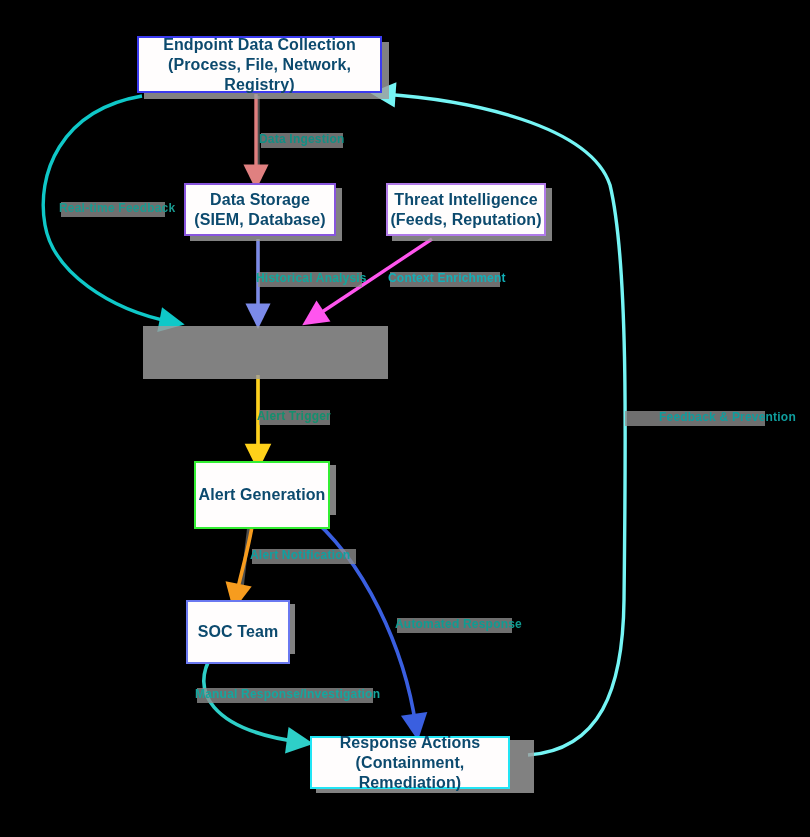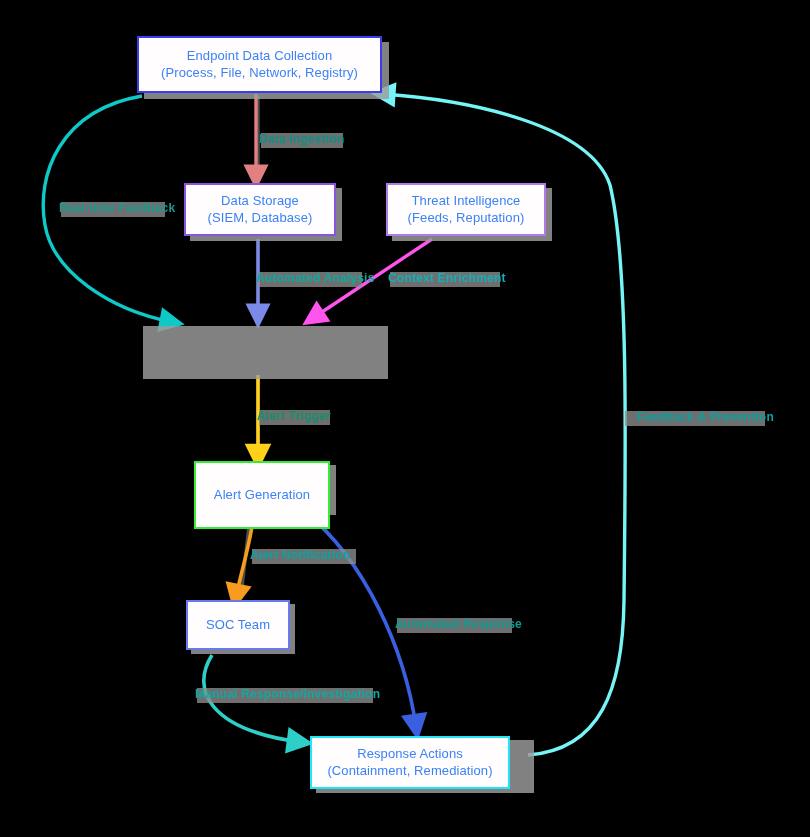--- a/index.html
+++ b/index.html
@@ -28,25 +28,26 @@
     pointer-events: none;
   }
   .node {
     position: absolute;
     background: #fffdfd;
     box-sizing: border-box;
     display: flex;
     align-items: center;
     justify-content: center;
     text-align: center;
-    color: #3b82f6;
-    font-size: 13px;
+    color: #0c4a6e;
+    font-size: 16px;
     line-height: 1.25;
     white-space: pre-line;
     letter-spacing: 0.1px;
+    font-weight: bold;
   }
   .node .nd-label { display: block; }
   .shadow {
     position: absolute;
     background: #9d9d9d;
     opacity: 0.82;
     z-index: 0;
   }
   .edge-label {
     position: absolute;
@@ -146,21 +147,21 @@
   <div class="node" style="left:386px; top:183px; width:160px; height:53px; border:2.5px solid #b07ae8; z-index:5;">
     <span class="nd-label">Threat Intelligence
 (Feeds, Reputation)</span>
   </div>
 
 
   <div class="node" style="left:194px; top:461px; width:136px; height:68px; border:2.5px solid #33ee33; z-index:5;">
     <span class="nd-label">Alert Generation</span>
   </div>
 
-  <div class="node" style="left:186px; top:600px; width:104px; height:50px; border:2.5px solid #6a78f0; z-index:5;">
+  <div class="node" style="left:186px; top:600px; width:104px; height:64px; border:2.5px solid #6a78f0; z-index:5;">
     <span class="nd-label">SOC Team</span>
   </div>
 
   <div class="node" style="left:310px; top:736px; width:200px; height:53px; border:2.5px solid #22e5f5; z-index:5;">
     <span class="nd-label">Response Actions
 (Containment, Remediation)</span>
   </div>
 
   <div class="lbl-shadow" style="left:261px; top:133px; width:82px; height:15px;"></div>
   <div class="lbl-shadow" style="left:61px; top:202px; width:104px; height:15px;"></div>
@@ -169,27 +170,27 @@
   <div class="lbl-shadow" style="left:259px; top:410px; width:71px; height:15px;"></div>
   <div class="lbl-shadow" style="left:252px; top:549px; width:104px; height:15px;"></div>
   <div class="lbl-shadow" style="left:397px; top:618px; width:115px; height:15px;"></div>
   <div class="lbl-shadow" style="left:197px; top:688px; width:176px; height:15px;"></div>
   <div class="lbl-shadow" style="left:625px; top:411px; width:140px; height:15px;"></div>
 
   <div class="edge-label" style="left:259px; top:132px; color:#128f85;">Data Ingestion</div>
 
   <div class="edge-label" style="left:59px; top:201px; color:#1a9a90;">Real-time Feedback</div>
 
-  <div class="edge-label" style="left:256px; top:271px; color:#0fa89d;">Automated Analysis</div>
+  <div class="edge-label" style="left:256px; top:271px; color:#0fa89d;">Historical Analysis</div>
 
   <div class="edge-label" style="left:388px; top:271px; color:#11b0b8;">Context Enrichment</div>
 
   <div class="edge-label" style="left:257px; top:409px; color:#148f6e;">Alert Trigger</div>
 
   <div class="edge-label" style="left:250px; top:548px; color:#10a0a0;">Alert Notification</div>
 
   <div class="edge-label" style="left:395px; top:617px; color:#0f9c92;">Automated Response</div>
 
   <div class="edge-label" style="left:195px; top:687px; color:#14a79f;">Manual Response/Investigation</div>
 
-  <div class="edge-label" style="left:637px; top:410px; color:#0f9d9d;">Feedback &amp; Prevention</div>
+  <div class="edge-label" style="left:623px; top:410px; color:#0f9d9d;padding-left:36px;">Feedback &amp; Prevention</div>
 
 </div>
 
 </body></html>

